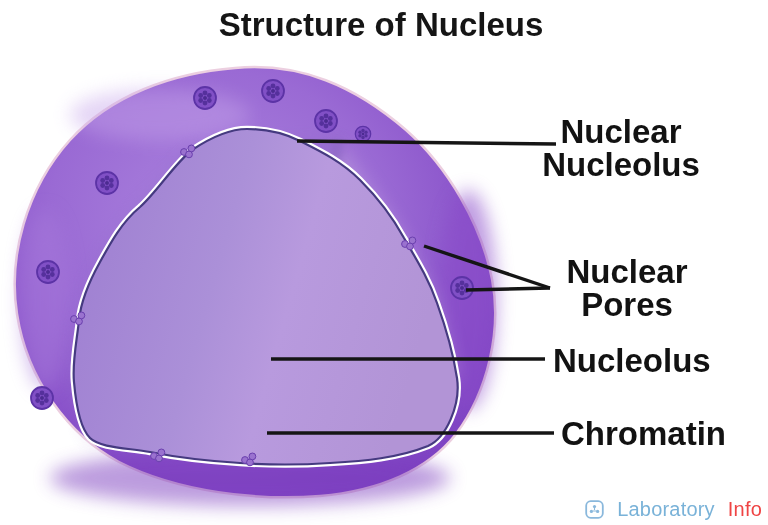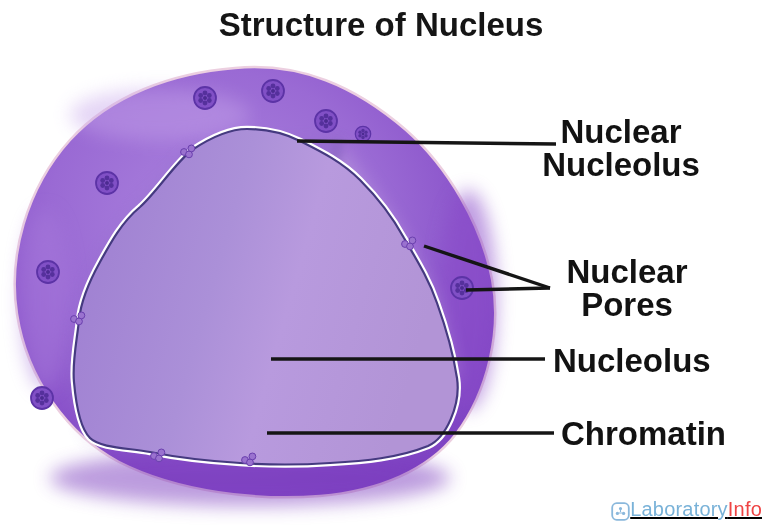--- a/index.html
+++ b/index.html
@@ -15,22 +15,22 @@
   .label{
     position:absolute;color:#121212;font-weight:700;font-size:33px;line-height:33px;
     text-align:center;white-space:nowrap;
   }
   .label span{display:block;}
   .label-envelope{left:531px;top:115px;width:180px;}
   .label-pores{left:537px;top:255px;width:180px;}
   .label-nucleolus{left:553px;top:344px;width:210px;text-align:left;}
   .label-chromatin{left:561px;top:417px;width:210px;text-align:left;}
   .brand{
-    position:absolute;right:6px;bottom:4px;display:flex;align-items:flex-end;gap:0;
-    font-size:20px;font-weight:400;letter-spacing:0.2px;text-decoration:underline;
+    position:absolute;right:6px;bottom:4px;display:flex;align-items:center;gap:13px;
+    font-size:20px;font-weight:400;letter-spacing:0.2px;
   }
   .brand .primary{color:#79b2d8;}
   .brand .secondary{color:#ef4444;}
   .brand svg{display:block;}
 </style>
 </head>
 <body>
 
 <div class="stage">
 

